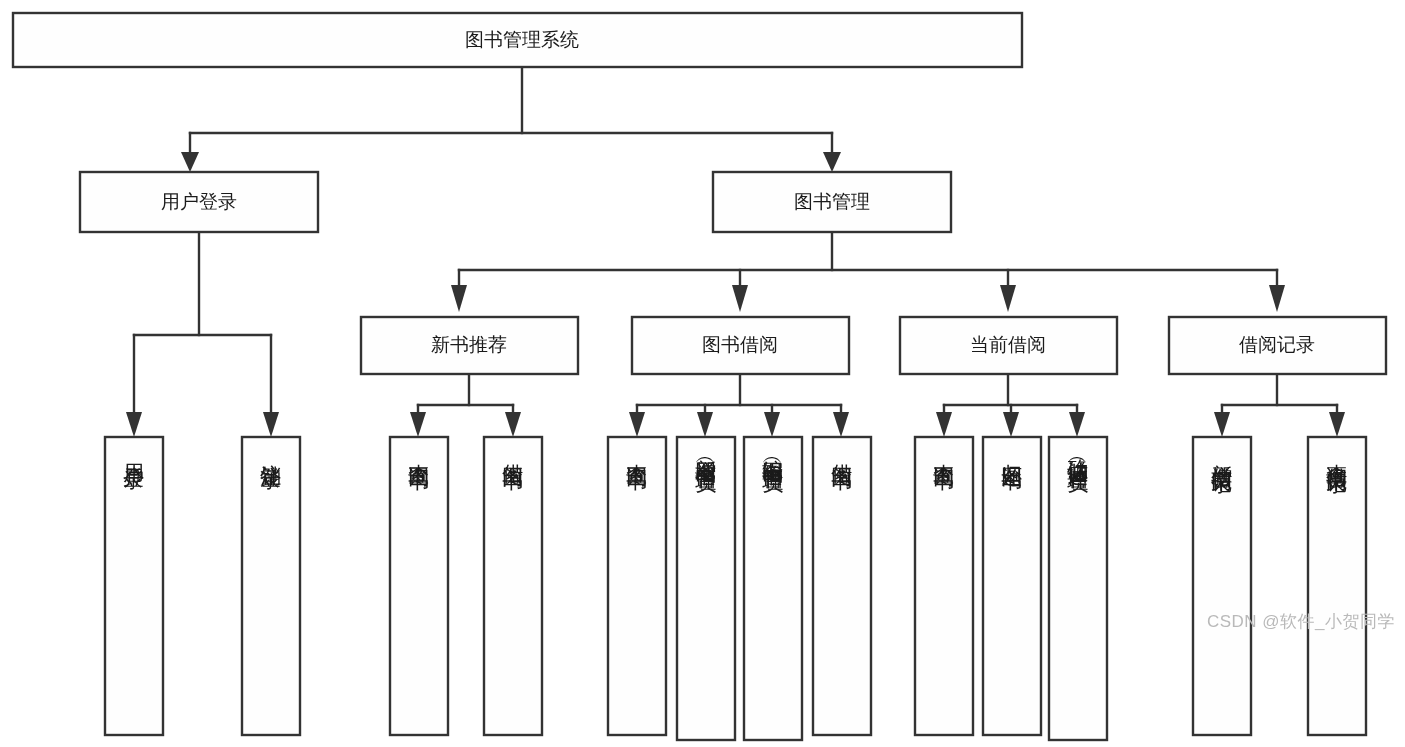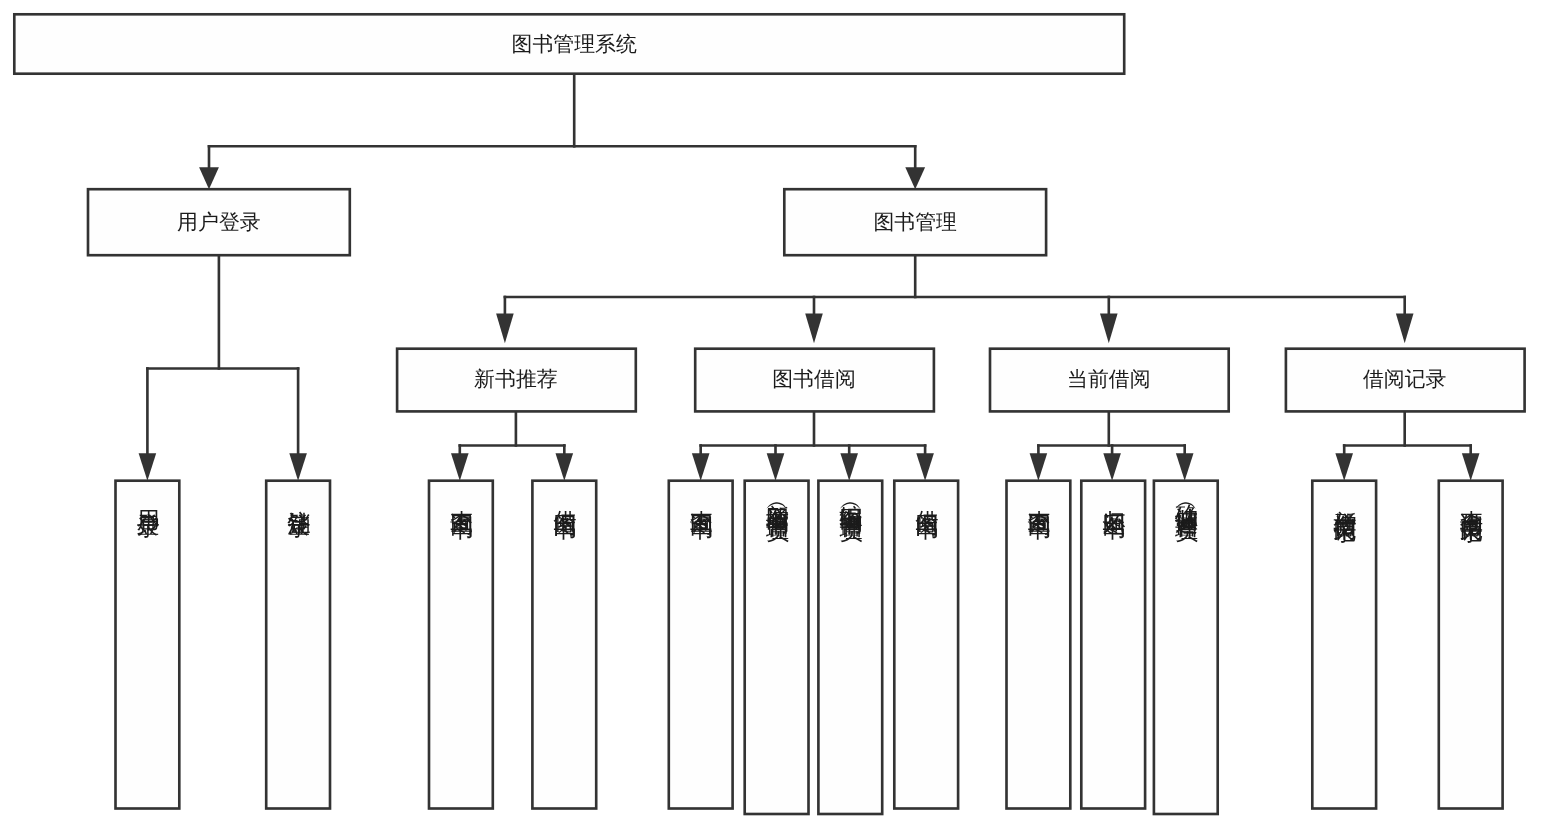--- a/index.html
+++ b/index.html
@@ -236,14 +236,15 @@
     <span class="node-label-v">确认归还（管理员）</span>
   </div>
 
   <div class="node-label-v-wrap" style="left:1193px; top:447px; width:58px; height:282px;">
     <span class="node-label-v">新增借阅记录</span>
   </div>
   <div class="node-label-v-wrap" style="left:1308px; top:447px; width:58px; height:282px;">
     <span class="node-label-v">查询借阅记录</span>
   </div>
 
+  <div class="watermark">CSDN @软件_小贺同学</div>
 
 </div>
 
 </body></html>

